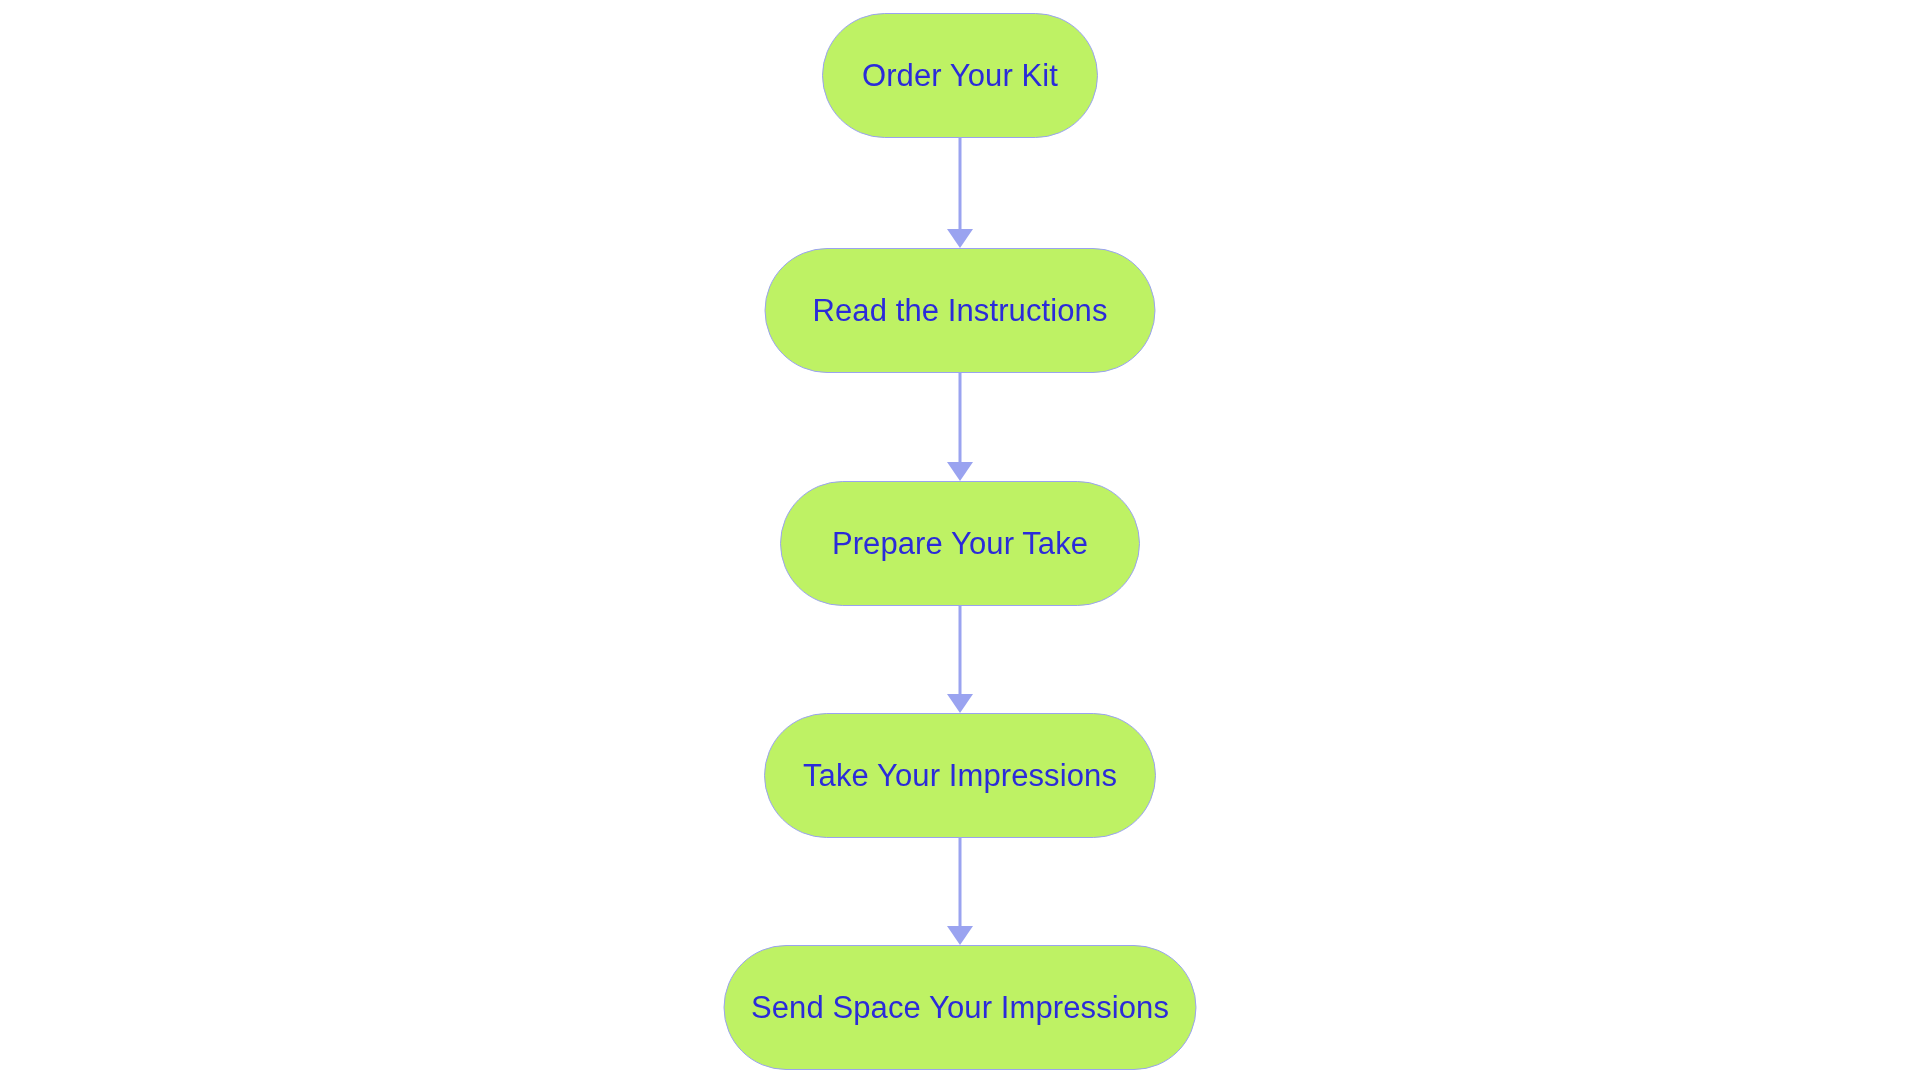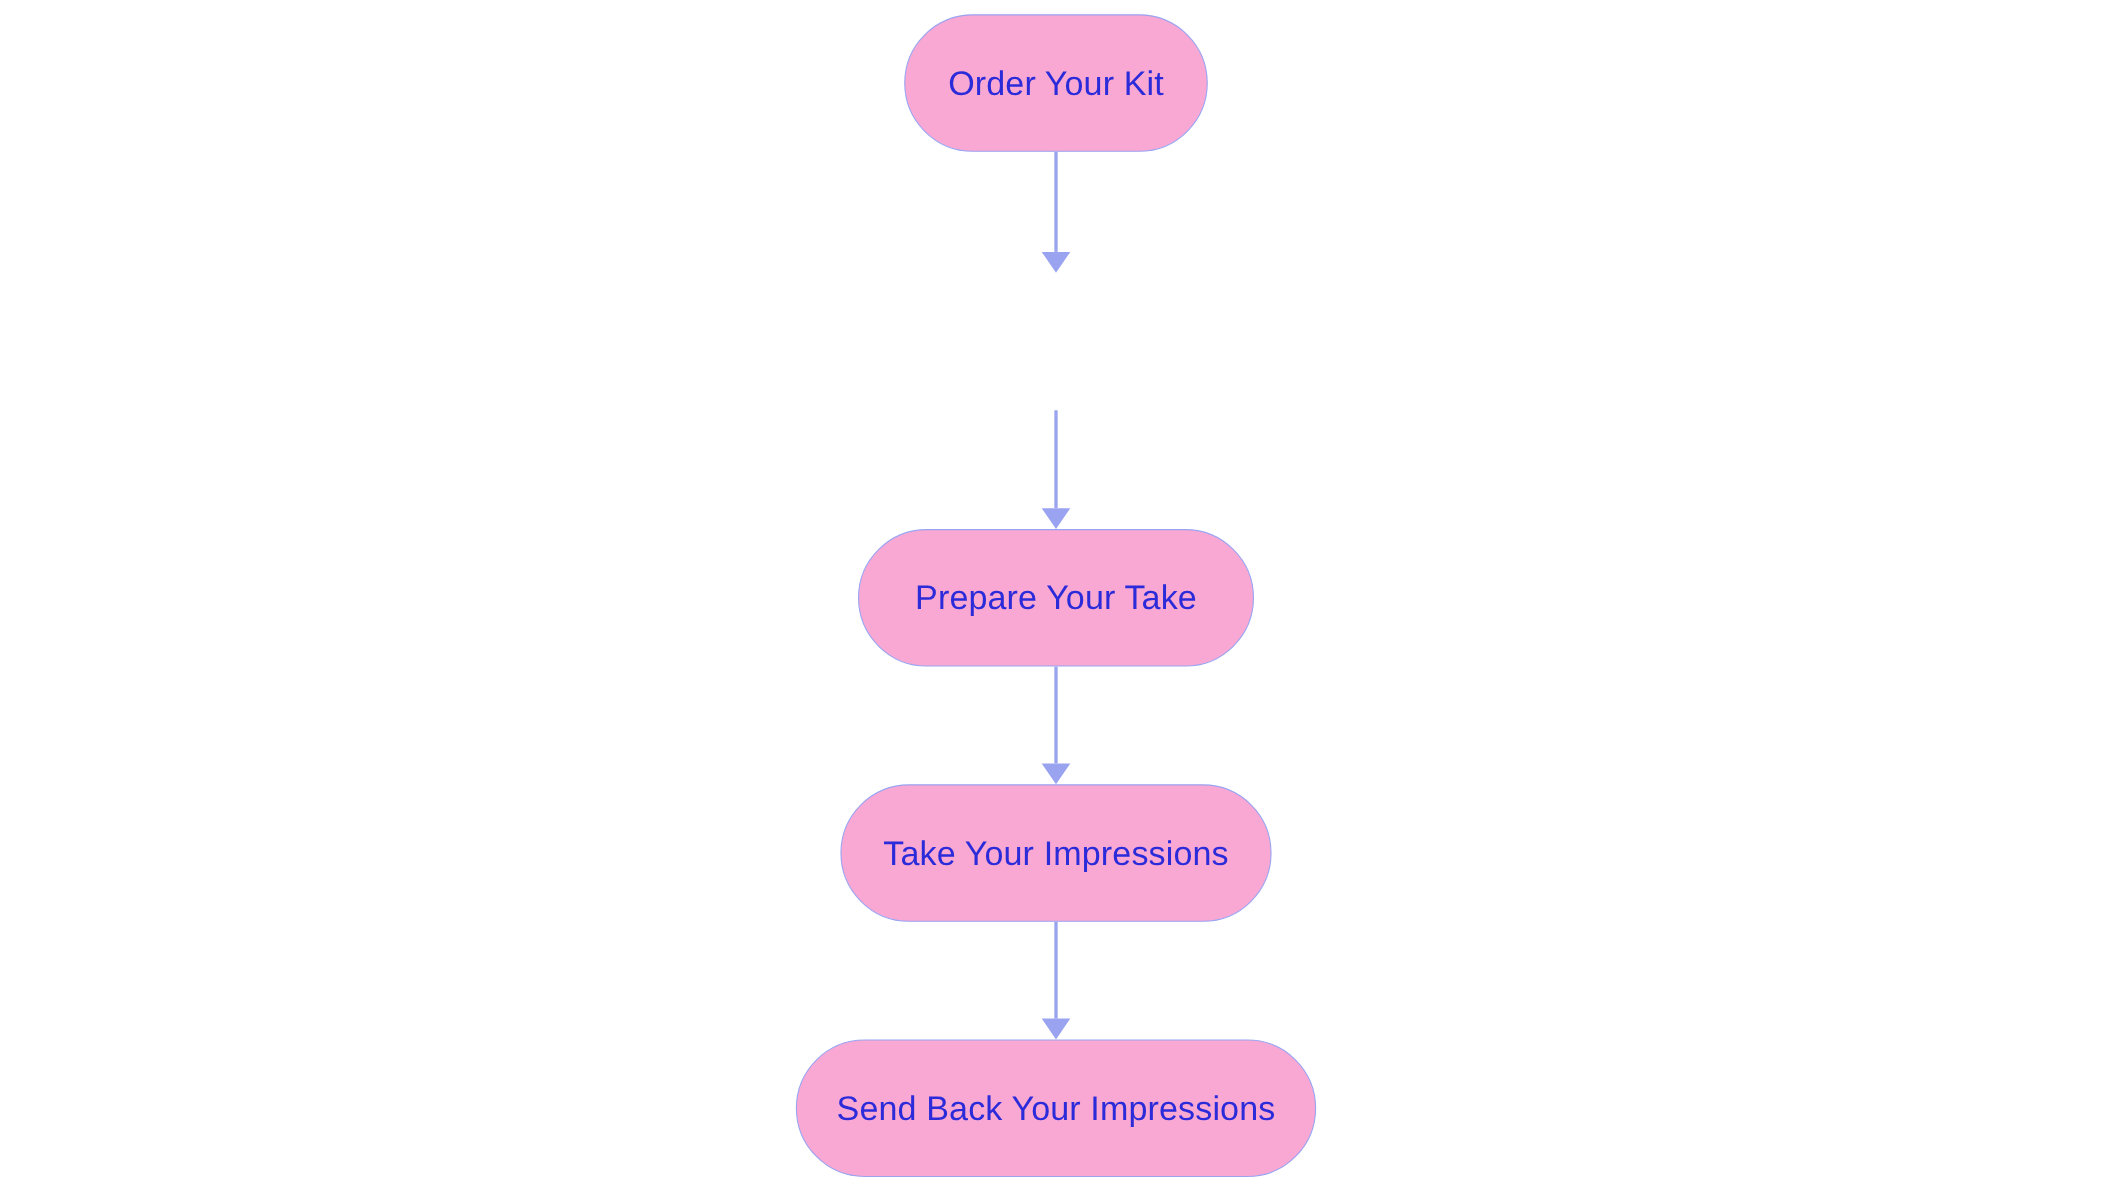--- a/index.html
+++ b/index.html
@@ -29,21 +29,21 @@
     width: 1920px;
     height: 1083px;
   }
 
   
   .flow-node {
     position: absolute;
     box-sizing: border-box;
     height: 125px;
     border: 1.6px solid #9AA3F0;
-    background: #f9a8d4;
+    background: #bef264;
     border-radius: 63px;
     display: flex;
     align-items: center;
     justify-content: center;
     transform: translateX(-50%);
     left: 960px;
   }
 
   .flow-node .node-label {
     color: #2B2BD9;
@@ -107,20 +107,23 @@
 
     <div class="flow-node" id="node-0">
       <span class="node-label">Order Your Kit</span>
     </div>
 
     <div class="flow-edge" id="edge-0">
       <div class="edge-line"></div>
       <div class="edge-arrowhead"></div>
     </div>
 
+    <div class="flow-node" id="node-1">
+      <span class="node-label">Read the Instructions</span>
+    </div>
 
     <div class="flow-edge" id="edge-1">
       <div class="edge-line"></div>
       <div class="edge-arrowhead"></div>
     </div>
 
     <div class="flow-node" id="node-2">
       <span class="node-label">Prepare Your Take</span>
     </div>
 
@@ -132,17 +135,17 @@
     <div class="flow-node" id="node-3">
       <span class="node-label">Take Your Impressions</span>
     </div>
 
     <div class="flow-edge" id="edge-3">
       <div class="edge-line"></div>
       <div class="edge-arrowhead"></div>
     </div>
 
     <div class="flow-node" id="node-4">
-      <span class="node-label">Send Back Your Impressions</span>
+      <span class="node-label">Send Space Your Impressions</span>
     </div>
 
   </div>
 </div>
 
 </body></html>

